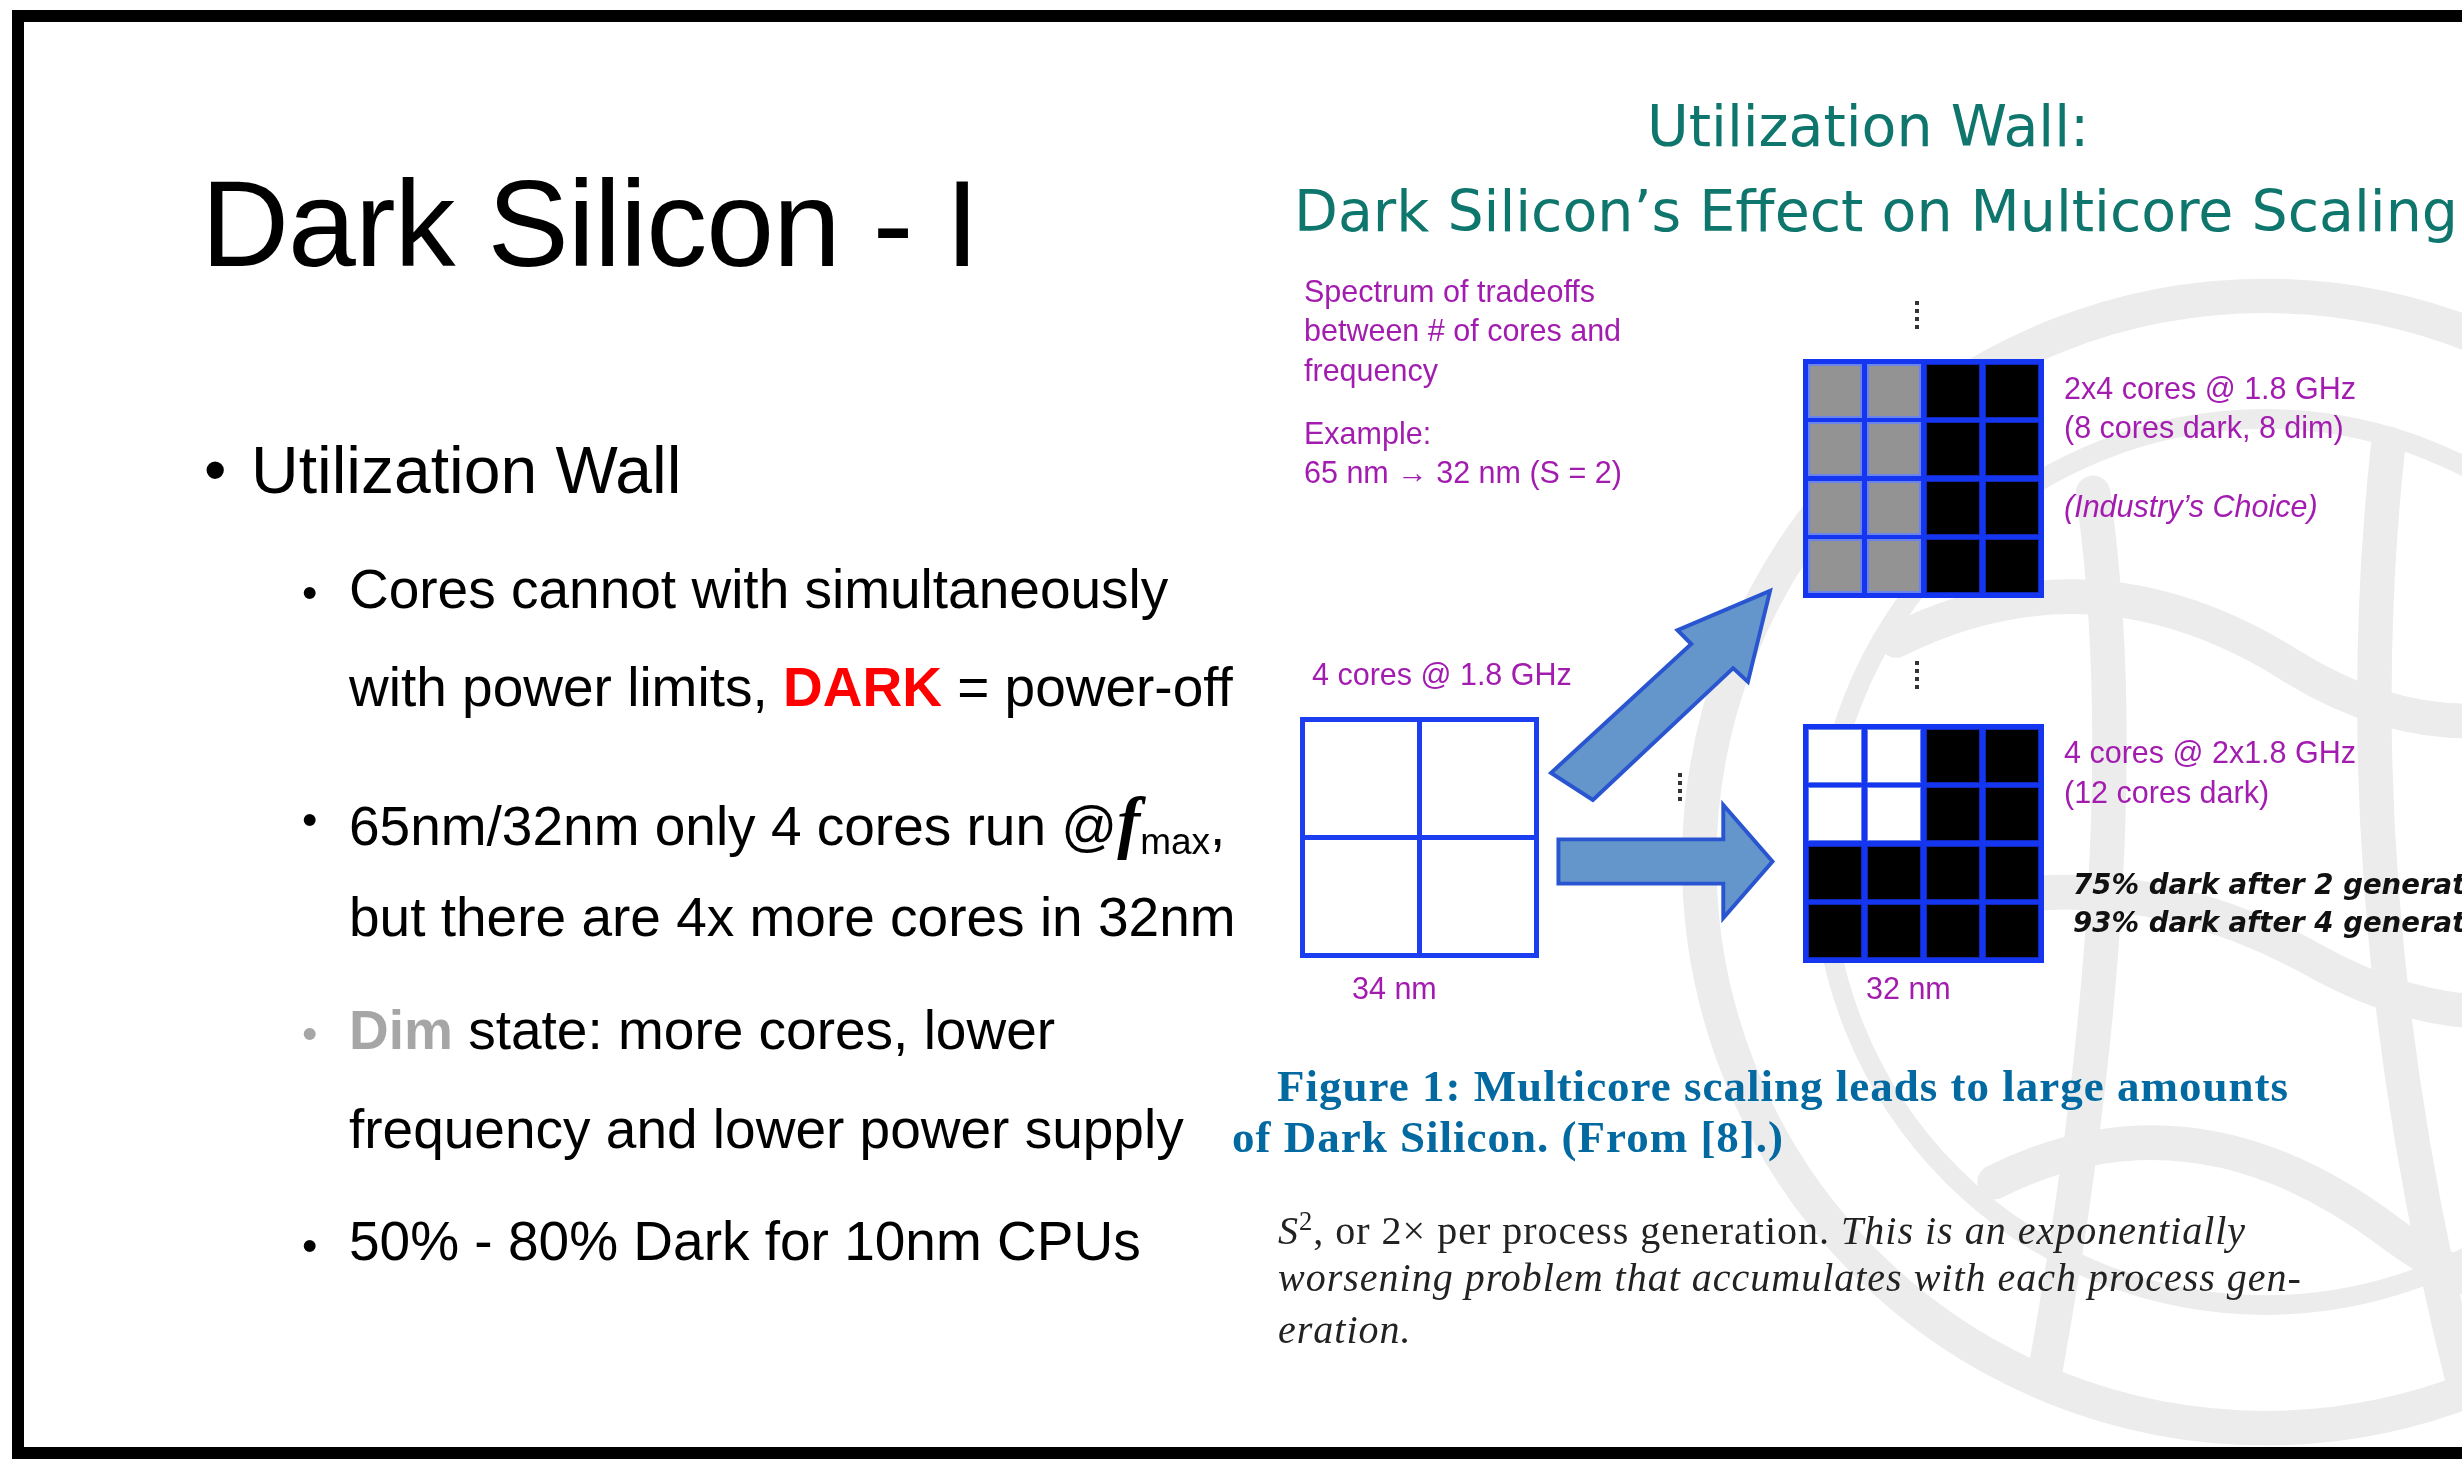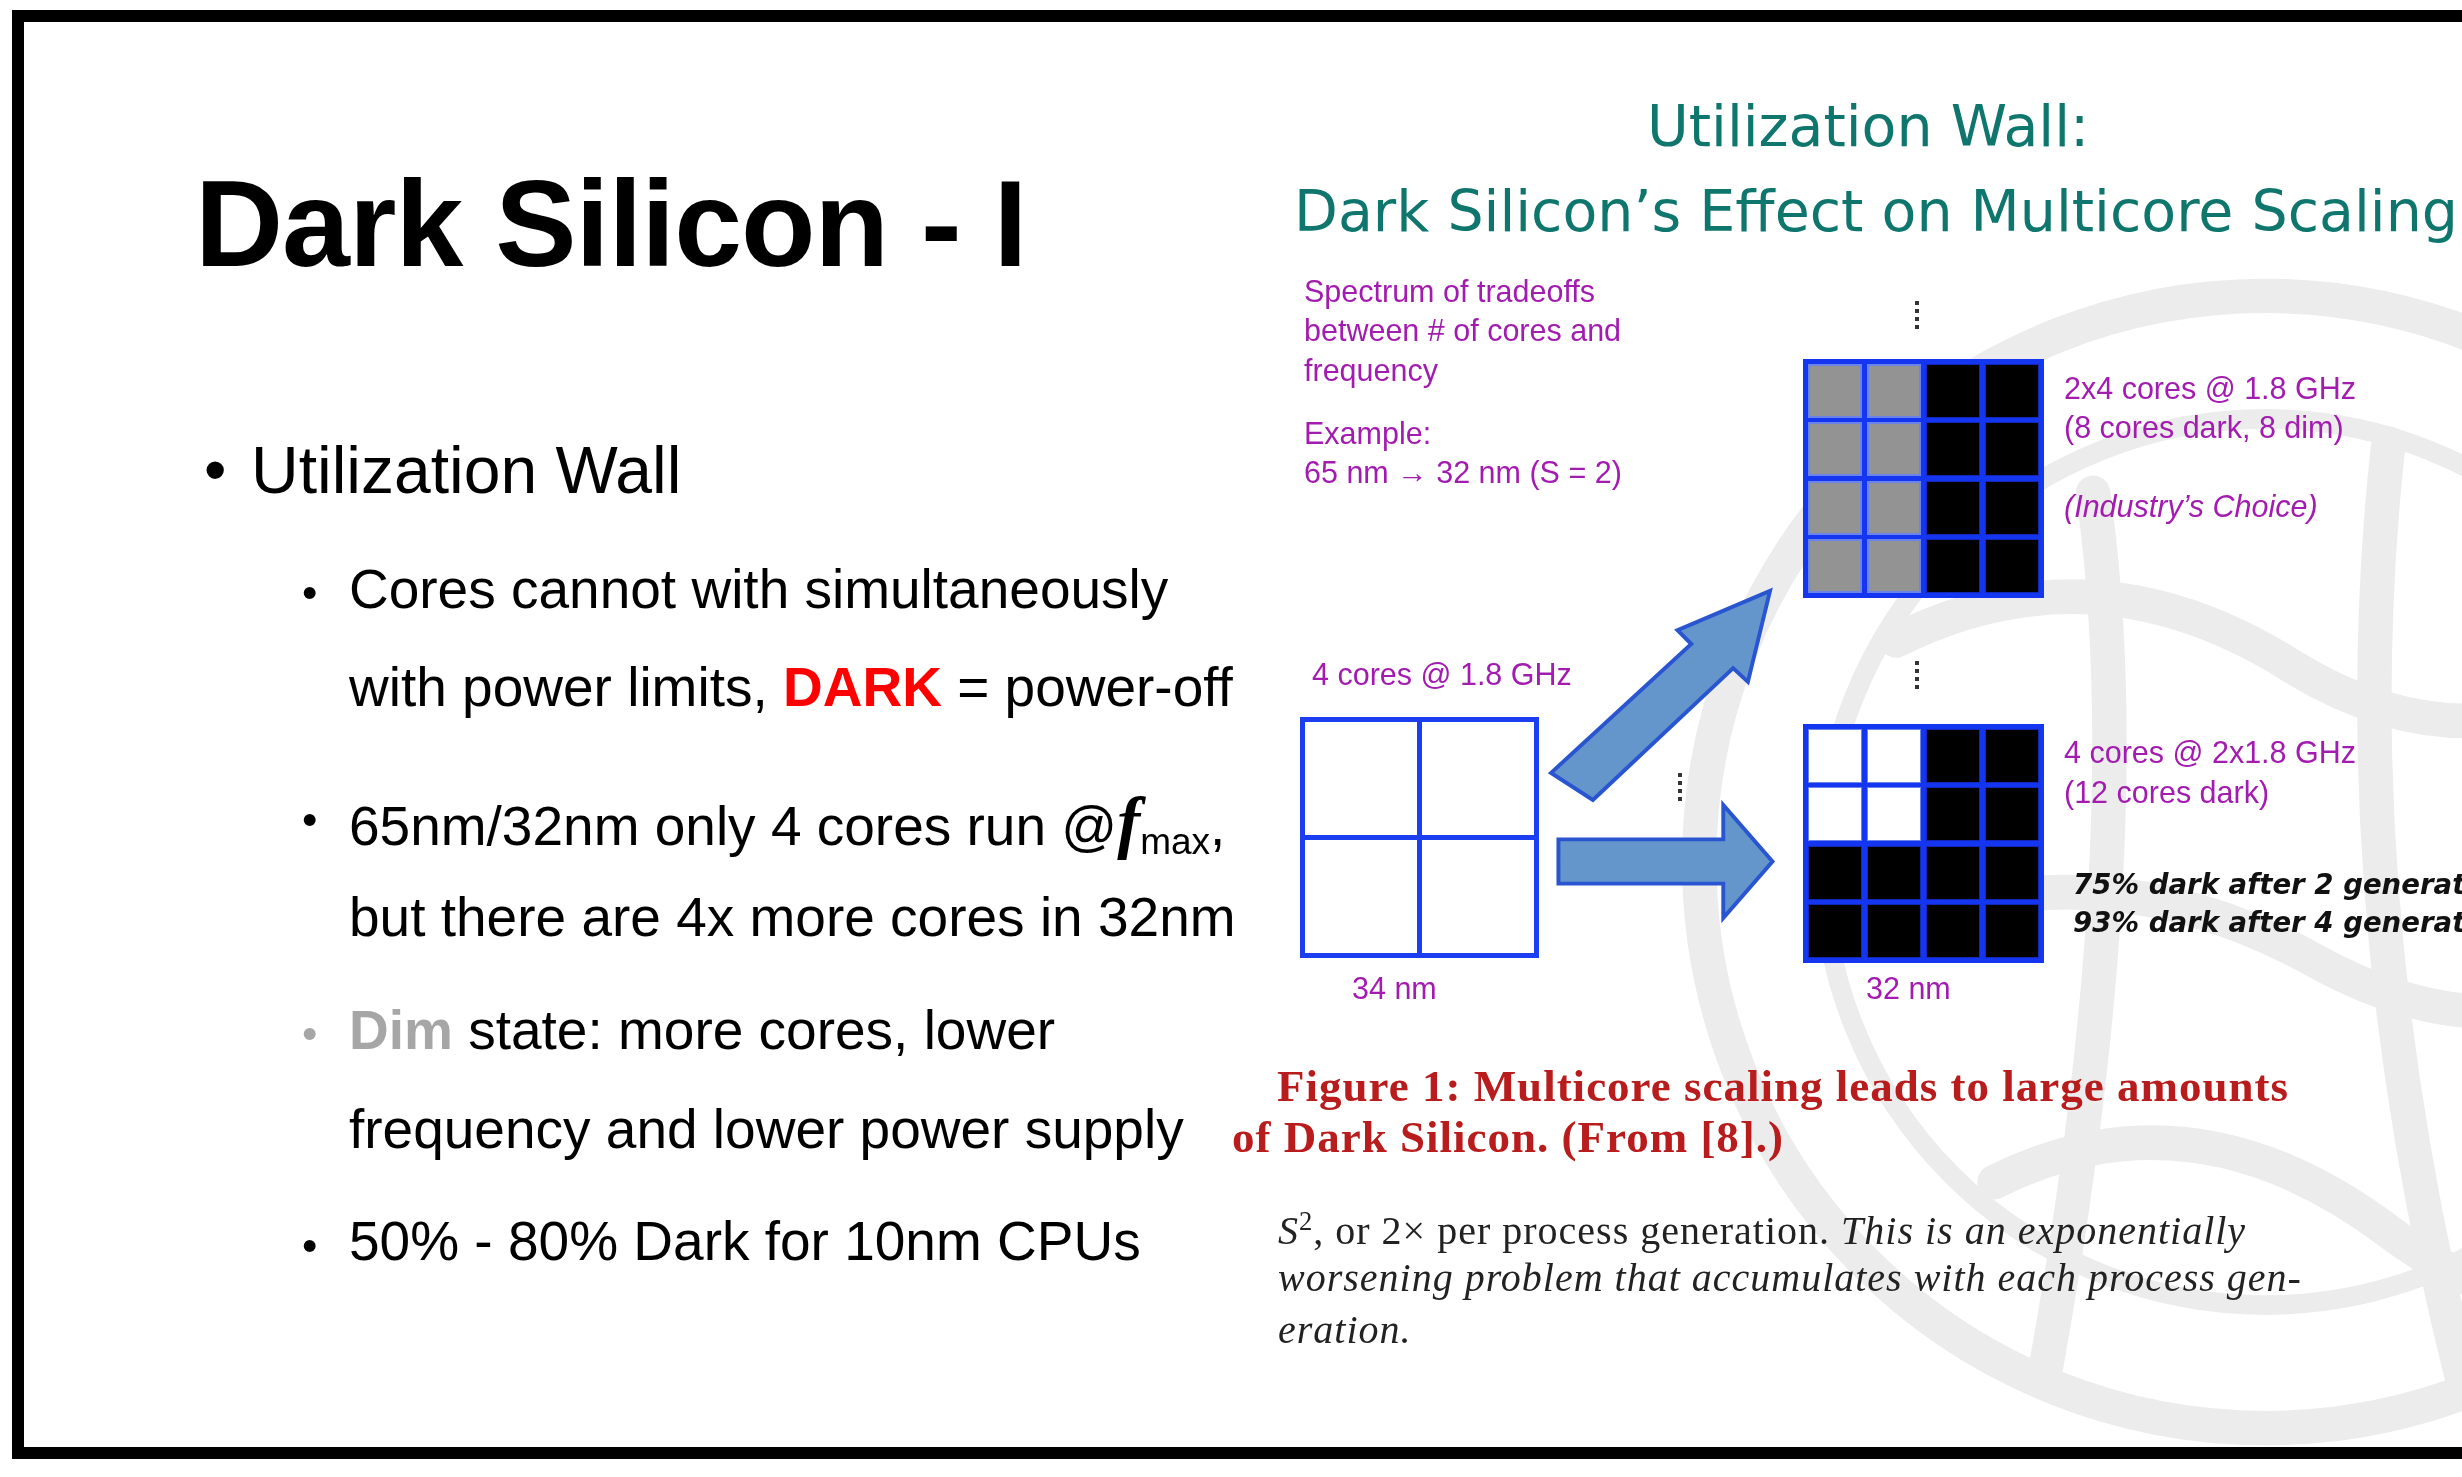--- a/index.html
+++ b/index.html
@@ -12,36 +12,36 @@
   .slide-frame {
     position: absolute; left: 12.3px; top: 10.3px; width: 2603px; height: 1449px;
     box-sizing: border-box; border: 12.8px solid #000; background: #fff;
   }
   .watermark {
     position: absolute; left: 1650px; top: 197px; width: 1083px; height: 1330px;
     pointer-events: none;
   }
   .abs { position: absolute; white-space: nowrap; }
   .title {
-    left: 195px; top: 163px; font-size: 122px; font-weight: bold; line-height: 1;
+    left: 201px; top: 163px; font-size: 122px; font-weight: normal; line-height: 1;
     letter-spacing: -1px;
   }
   .l1-bullet { font-size: 64px; line-height: 1; }
   .l1-text { font-size: 66px; line-height: 1; }
   .l2 { font-size: 55px; line-height: 1; }
   .bullet-dot { font-size: 44px; line-height: 1; }
   .red { color: #ff0000; font-weight: bold; }
   .dim { color: #a6a6a6; font-weight: bold; }
   .fmax-f { font-family: "Liberation Serif", serif; font-style: italic; font-weight: bold; font-size: 69px; }
   .fmax-sub { font-size: 37px; vertical-align: -8.9px; }
 
   .fig-title { font-family: "DejaVu Sans", sans-serif; font-size: 57px; line-height: 1; color: #0f766e; }
   .fig-small { font-size: 30.5px; line-height: 1; color: #a21caf; }
   .fig-bi { font-family: "DejaVu Sans", sans-serif; font-size: 27.6px; font-weight: bold; font-style: italic; line-height: 1; color: #111; }
-  .serif-cap { font-family: "Liberation Serif", serif; font-size: 45px; font-weight: bold; line-height: 1; color: #b91c1c; letter-spacing: 1px; }
+  .serif-cap { font-family: "Liberation Serif", serif; font-size: 45px; font-weight: bold; line-height: 1; color: #0369a1; letter-spacing: 1px; }
   .serif-par { font-family: "Liberation Serif", serif; font-size: 40px; line-height: 1; color: #222; letter-spacing: 1px; }
   .it { font-style: italic; }
 
   .vdots {
     position: absolute; width: 3.9px;
     background: repeating-linear-gradient(to bottom, #333 0 3.9px, transparent 3.9px 7.9px);
   }
   .grid4 {
     position: absolute; display: grid;
     grid-template-columns: repeat(4, 1fr); grid-template-rows: repeat(4, 1fr);

